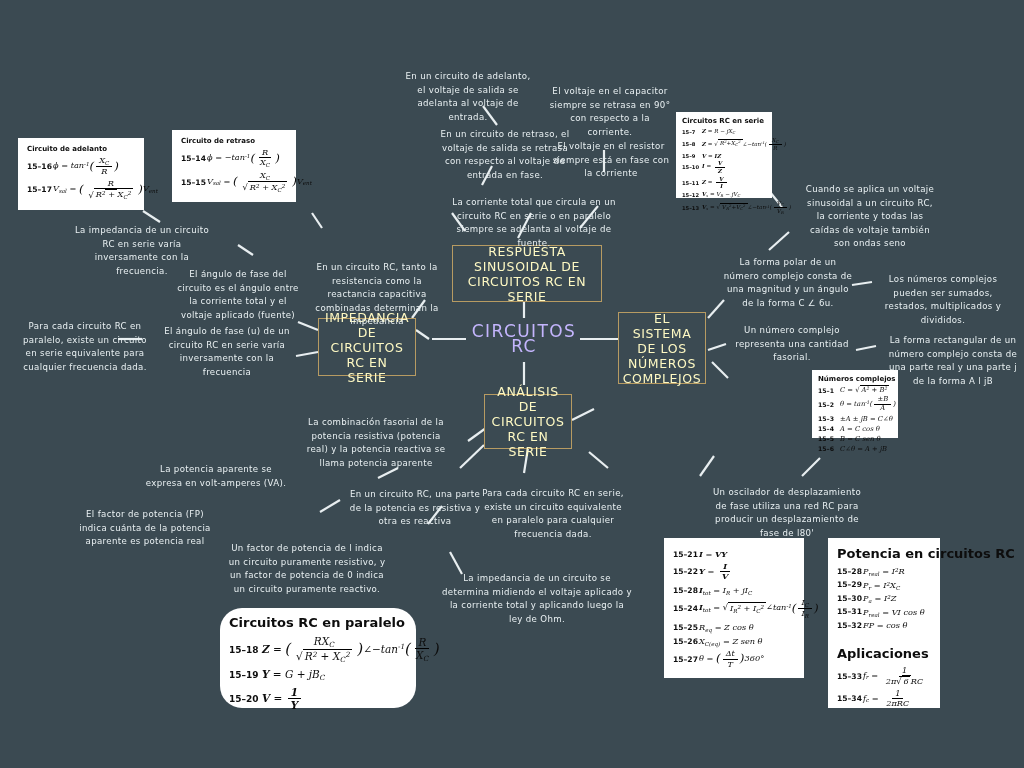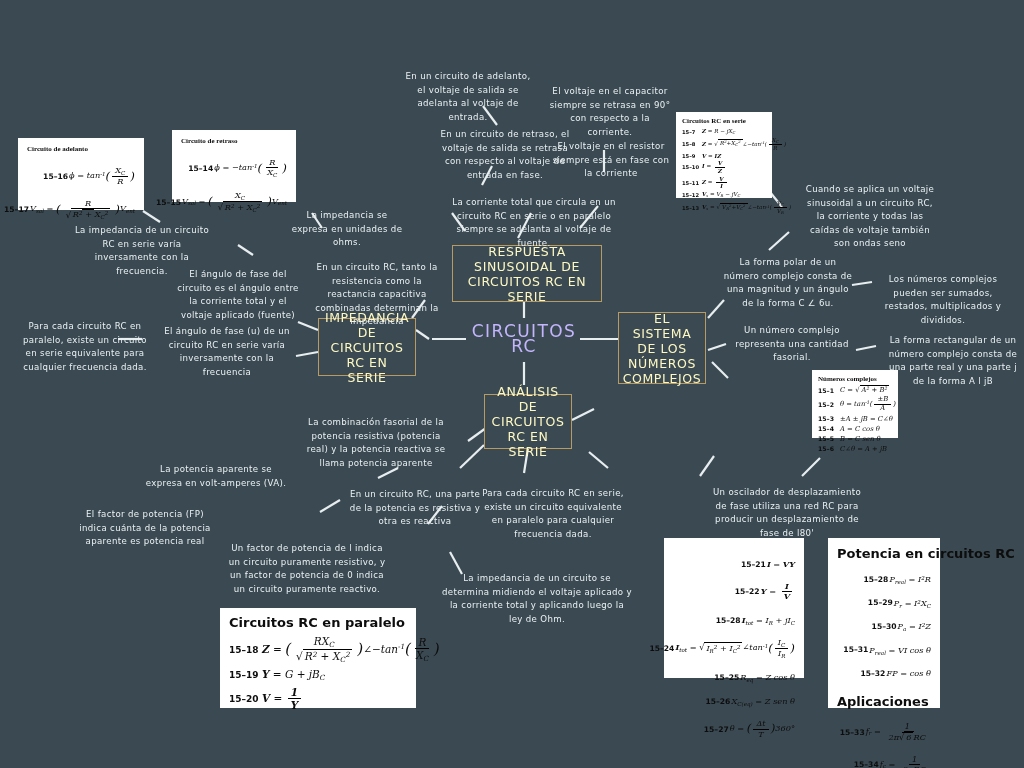--- a/index.html
+++ b/index.html
@@ -58,21 +58,21 @@
     padding:7px 9px;
     font-family:"DejaVu Serif", serif;
   }
   .card .card-title{
     font-family:"DejaVu Sans", sans-serif;
     font-weight:bold;
     font-size:13px;
     margin-bottom:5px;
     white-space:nowrap;
   }
-  .card .card-title.sm{font-size:7px;margin-bottom:3px;font-family:Liberation Serif, serif;}
+  .card .card-title.sm{font-size:7px;margin-bottom:3px;}
   .card .eq{
     display:flex;
     align-items:center;
     margin:4px 0;
     font-size:10px;
     white-space:nowrap;
   }
   .card .eq .num{
     font-family:"DejaVu Sans", sans-serif;
     font-weight:bold;
@@ -80,21 +80,21 @@
     min-width:33px;
     flex:0 0 auto;
   }
   .card .eq .body{font-style:italic;font-size:10.5px;}
   .card.tiny .eq{margin:1.5px 0;font-size:5.6px;}
   .card.tiny .eq .num{font-size:5.2px;min-width:20px;}
   .card.tiny .eq .body{font-size:5.6px;}
   .card.small .eq{margin:2px 0;font-size:6.6px;}
   .card.small .eq .num{font-size:6.2px;min-width:22px;}
   .card.small .eq .body{font-size:6.8px;}
-  .card.mid .eq{margin:13px 0;justify-content:flex-end;}
+  .card.mid .eq{margin:3px 0;}
   .card.mid .eq .num{font-size:7.6px;min-width:26px;}
   .card.mid .eq .body{font-size:8.2px;}
 
   sub{font-size:.68em;vertical-align:-.28em;}
   sup{font-size:.68em;vertical-align:.45em;}
   .frac{display:inline-flex;flex-direction:column;align-items:center;vertical-align:middle;margin:0 2px;}
   .frac .n{border-bottom:1px solid #000;padding:0 3px;line-height:1.15;}
   .frac .d{padding:0 3px;line-height:1.15;}
   .rad{border-top:1px solid #000;padding:0 2px;}
   .paren{font-size:1.45em;line-height:.6;vertical-align:middle;}
@@ -173,21 +173,20 @@
   <div class="note" style="left:437px;top:128px;width:136px;">En un circuito de retraso, el voltaje de salida se retrasa con respecto al voltaje de entrada en fase.</div>
 
   <div class="note" style="left:548px;top:85px;width:124px;">El voltaje en el capacitor siempre se retrasa en 90° con respecto a la corriente.</div>
 
   <div class="note" style="left:548px;top:140px;width:126px;">El voltaje en el resistor siempre está en fase con la corriente</div>
 
   <div class="note" style="left:448px;top:196px;width:172px;">La corriente total que circula en un circuito RC en serie o en paralelo siempre se adelanta al voltaje de fuente.</div>
 
   <div class="note" style="left:72px;top:224px;width:140px;">La impedancia de un circuito RC en serie varía inversamente con la frecuencia.</div>
 
-  <div class="note" style="left:288px;top:209px;width:118px;">La impedancia se expresa en unidades de ohms.</div>
 
   <div class="note" style="left:172px;top:268px;width:132px;">El ángulo de fase del circuito es el ángulo entre la corriente total y el voltaje aplicado (fuente)</div>
 
   <div class="note" style="left:308px;top:261px;width:138px;">En un circuito RC, tanto la resistencia como la reactancia capacitiva combinadas determinan la impedancia</div>
 
   <div class="note" style="left:20px;top:320px;width:130px;">Para cada circuito RC en paralelo, existe un circuito en serie equivalente para cualquier frecuencia dada.</div>
 
   <div class="note" style="left:158px;top:325px;width:138px;">El ángulo de fase (u) de un circuito RC en serie varía inversamente con la frecuencia</div>
 
   <div class="note" style="left:802px;top:183px;width:136px;">Cuando se aplica un voltaje sinusoidal a un circuito RC, la corriente y todas las caídas de voltaje también son ondas seno</div>
@@ -321,21 +320,21 @@
     <div class="eq">
       <span class="num">15–5</span>
       <span class="body"><i>B</i> = <i>C</i> sen θ</span>
     </div>
     <div class="eq">
       <span class="num">15–6</span>
       <span class="body"><i>C</i>∠θ = <i>A</i> + <i>jB</i></span>
     </div>
   </div>
 
-  <div class="card" style="left:220px;top:608px;width:196px;height:100px;">
+  <div class="card" style="left:220px;top:608px;width:196px;height:100px;border-radius:22px;">
     <div class="card-title">Circuitos RC en paralelo</div>
     <div class="eq">
       <span class="num">15–18</span>
       <span class="body"><b>Z</b> = <span class="paren">(</span><span class="frac">
             <span class="n"><i>RX</i><sub>C</sub></span>
             <span class="d">√<span class="rad"><i>R</i><sup>2</sup> + <i>X</i><sub>C</sub><sup>2</sup></span></span>
           </span><span class="paren">)</span>∠−tan<sup>-1</sup><span class="paren">(</span><span class="frac">
             <span class="n"><i>R</i></span>
             <span class="d"><i>X</i><sub>C</sub></span>
           </span><span class="paren">)</span></span>

